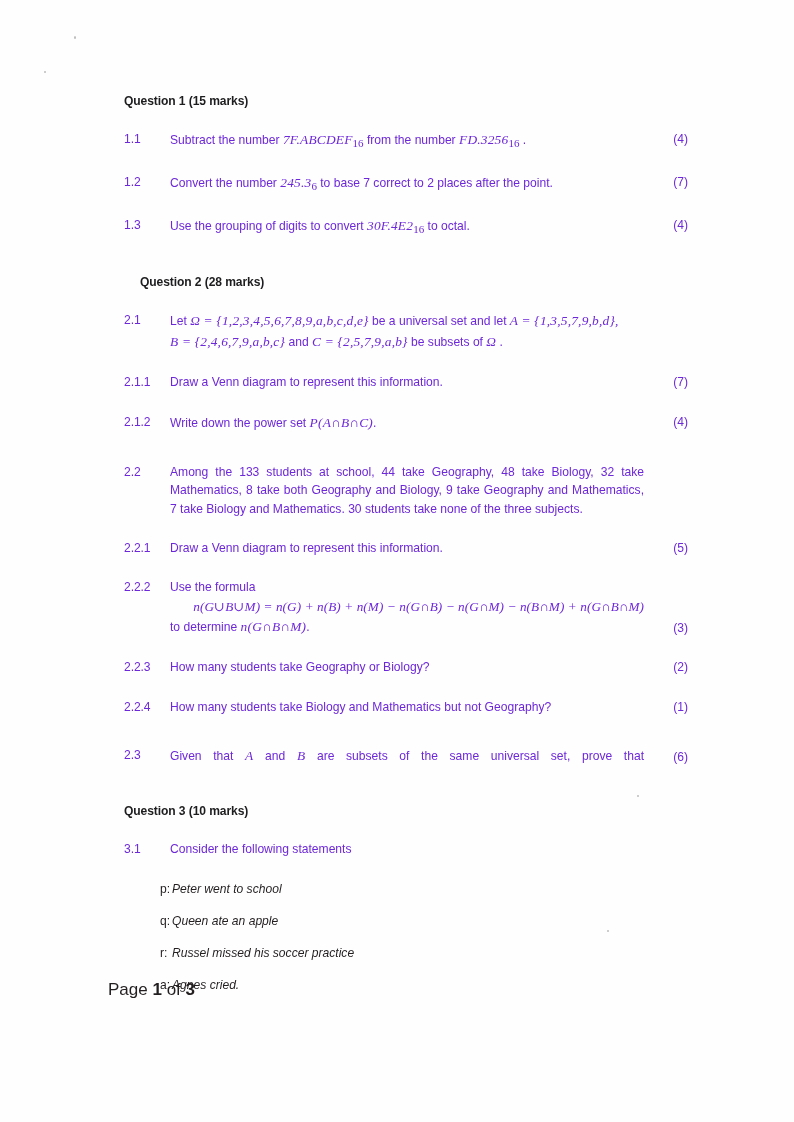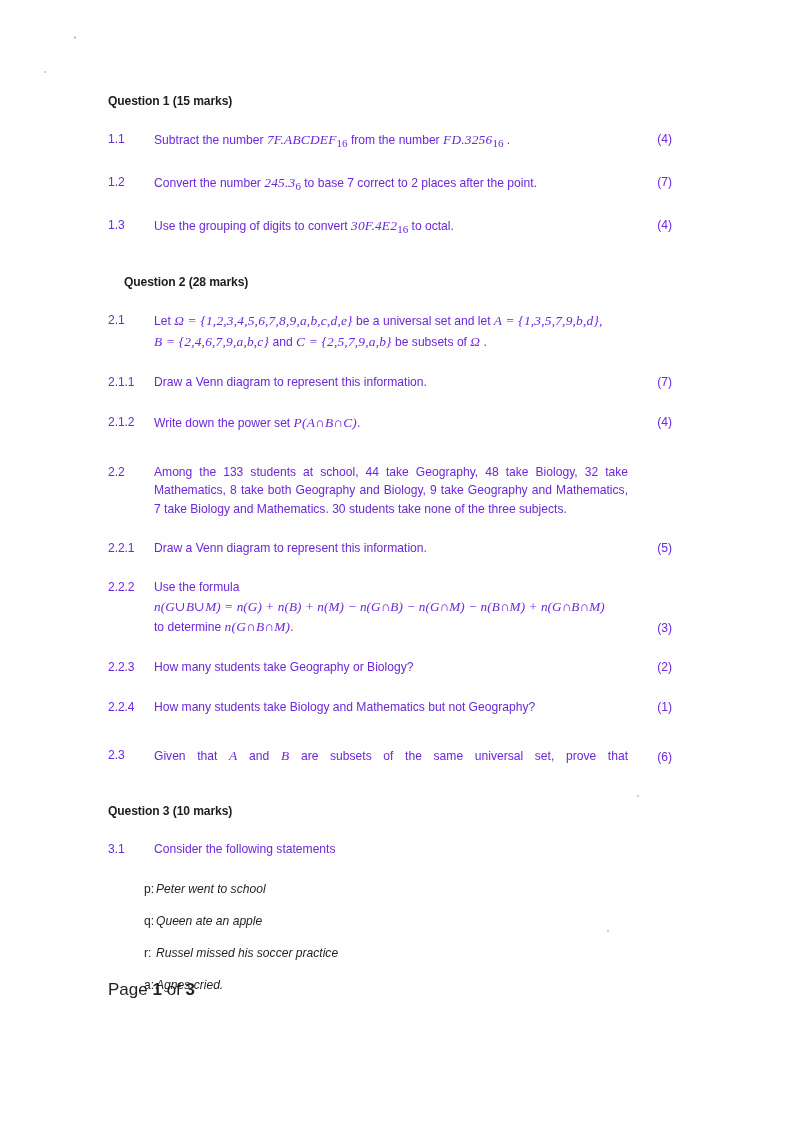--- a/index.html
+++ b/index.html
@@ -22,21 +22,21 @@
   }
   
   .speck {
     position: absolute;
     background: #bdbcbb;
     border-radius: 50%;
     pointer-events: none;
   }
   .sheet {
     position: absolute;
-    left: 108px;
+    left: 124px;
     top: 94px;
     width: 564px;
   }
   .qhead {
     font-size: 12.1px;
     font-weight: bold;
     letter-spacing: -0.1px;
     color: #1d1d1f;
   }
   .q1-head { margin: 0 0 22px 0; }
@@ -80,20 +80,21 @@
     vertical-align: -0.28em;
     letter-spacing: 0;
   }
   .mblock {
     font-family: "Liberation Serif", "DejaVu Serif", serif;
     font-style: italic;
     font-size: 13.2px;
     letter-spacing: 0.1px;
     white-space: nowrap;
     display: block;
+    text-align: right;
   }
 
   .gap-sm { height: 14px; }
   .gap-md { height: 21px; }
   .gap-lg { height: 30px; }
   .gap-xl { height: 38px; }
 
   .stmt {
     display: flex;
     font-size: 12.1px;

